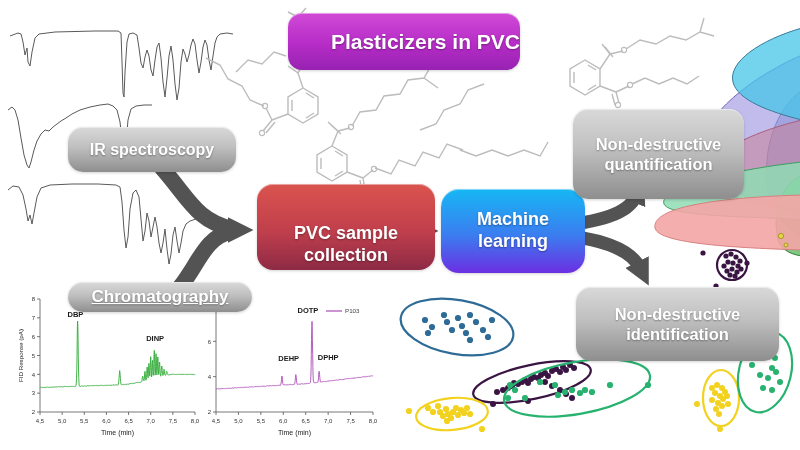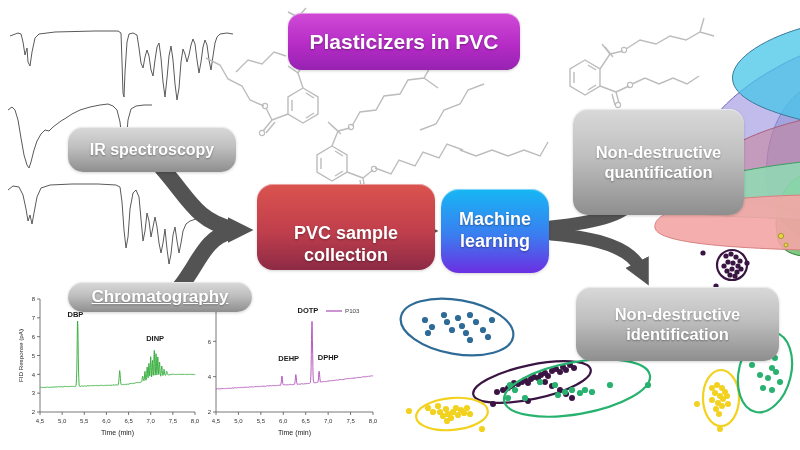--- a/index.html
+++ b/index.html
@@ -296,41 +296,41 @@
       <circle cx="377" cy="128" r="3" fill="#27b270"></circle>
       <circle cx="365" cy="135" r="3" fill="#27b270"></circle>
       <circle cx="373" cy="138" r="3" fill="#27b270"></circle>
       <circle cx="381" cy="132" r="3" fill="#27b270"></circle>
       <circle cx="368" cy="148" r="3" fill="#27b270"></circle>
       <circle cx="377" cy="150" r="3" fill="#27b270"></circle>
       <circle cx="385" cy="142" r="3" fill="#27b270"></circle>
       <circle cx="353" cy="118" r="3" fill="#27b270"></circle>
     </svg>
 
-  <div class="node title-box" style="left:288px;top:13px;width:232px;height:57px;">
+  <div class="node title-box" style="left:288px;top:13px;width:232px;height:57px;justify-content:flex-end;">
     <span>Plasticizers in PVC</span>
   </div>
 
   <div class="node gray" style="left:68px;top:127px;width:168px;height:45px;font-size:16px;">
     <span>IR spectroscopy</span>
   </div>
 
   <div class="node gray" style="left:68px;top:282px;width:184px;height:30px;font-size:17px;text-decoration:underline;">
     <span>Chromatography</span>
   </div>
 
   <div class="node pvc-box" style="left:257px;top:184px;width:150px;height:80px;padding:3px 14px;align-items:flex-end;">
     <span>PVC sample collection</span>
   </div>
 
-  <div class="node ml-box" style="left:441px;top:189px;width:108px;height:84px;padding:0 0;justify-content:flex-end;">
+  <div class="node ml-box" style="left:441px;top:189px;width:108px;height:84px;padding:0 18px;justify-content:flex-end;">
     <span>Machine learning</span>
   </div>
 
-  <div class="node gray" style="left:573px;top:109px;width:155px;height:74px;font-size:16.5px;padding:16px 8px;">
+  <div class="node gray" style="left:573px;top:109px;width:155px;height:74px;font-size:16.5px;padding:8px 8px;">
     <span>Non-destructive quantification</span>
   </div>
 
   <div class="node gray" style="left:576px;top:287px;width:155px;height:74px;font-size:16.5px;padding:0 24px;">
     <span>Non-destructive identification</span>
   </div>
 
 </div>
 
 </body></html>

